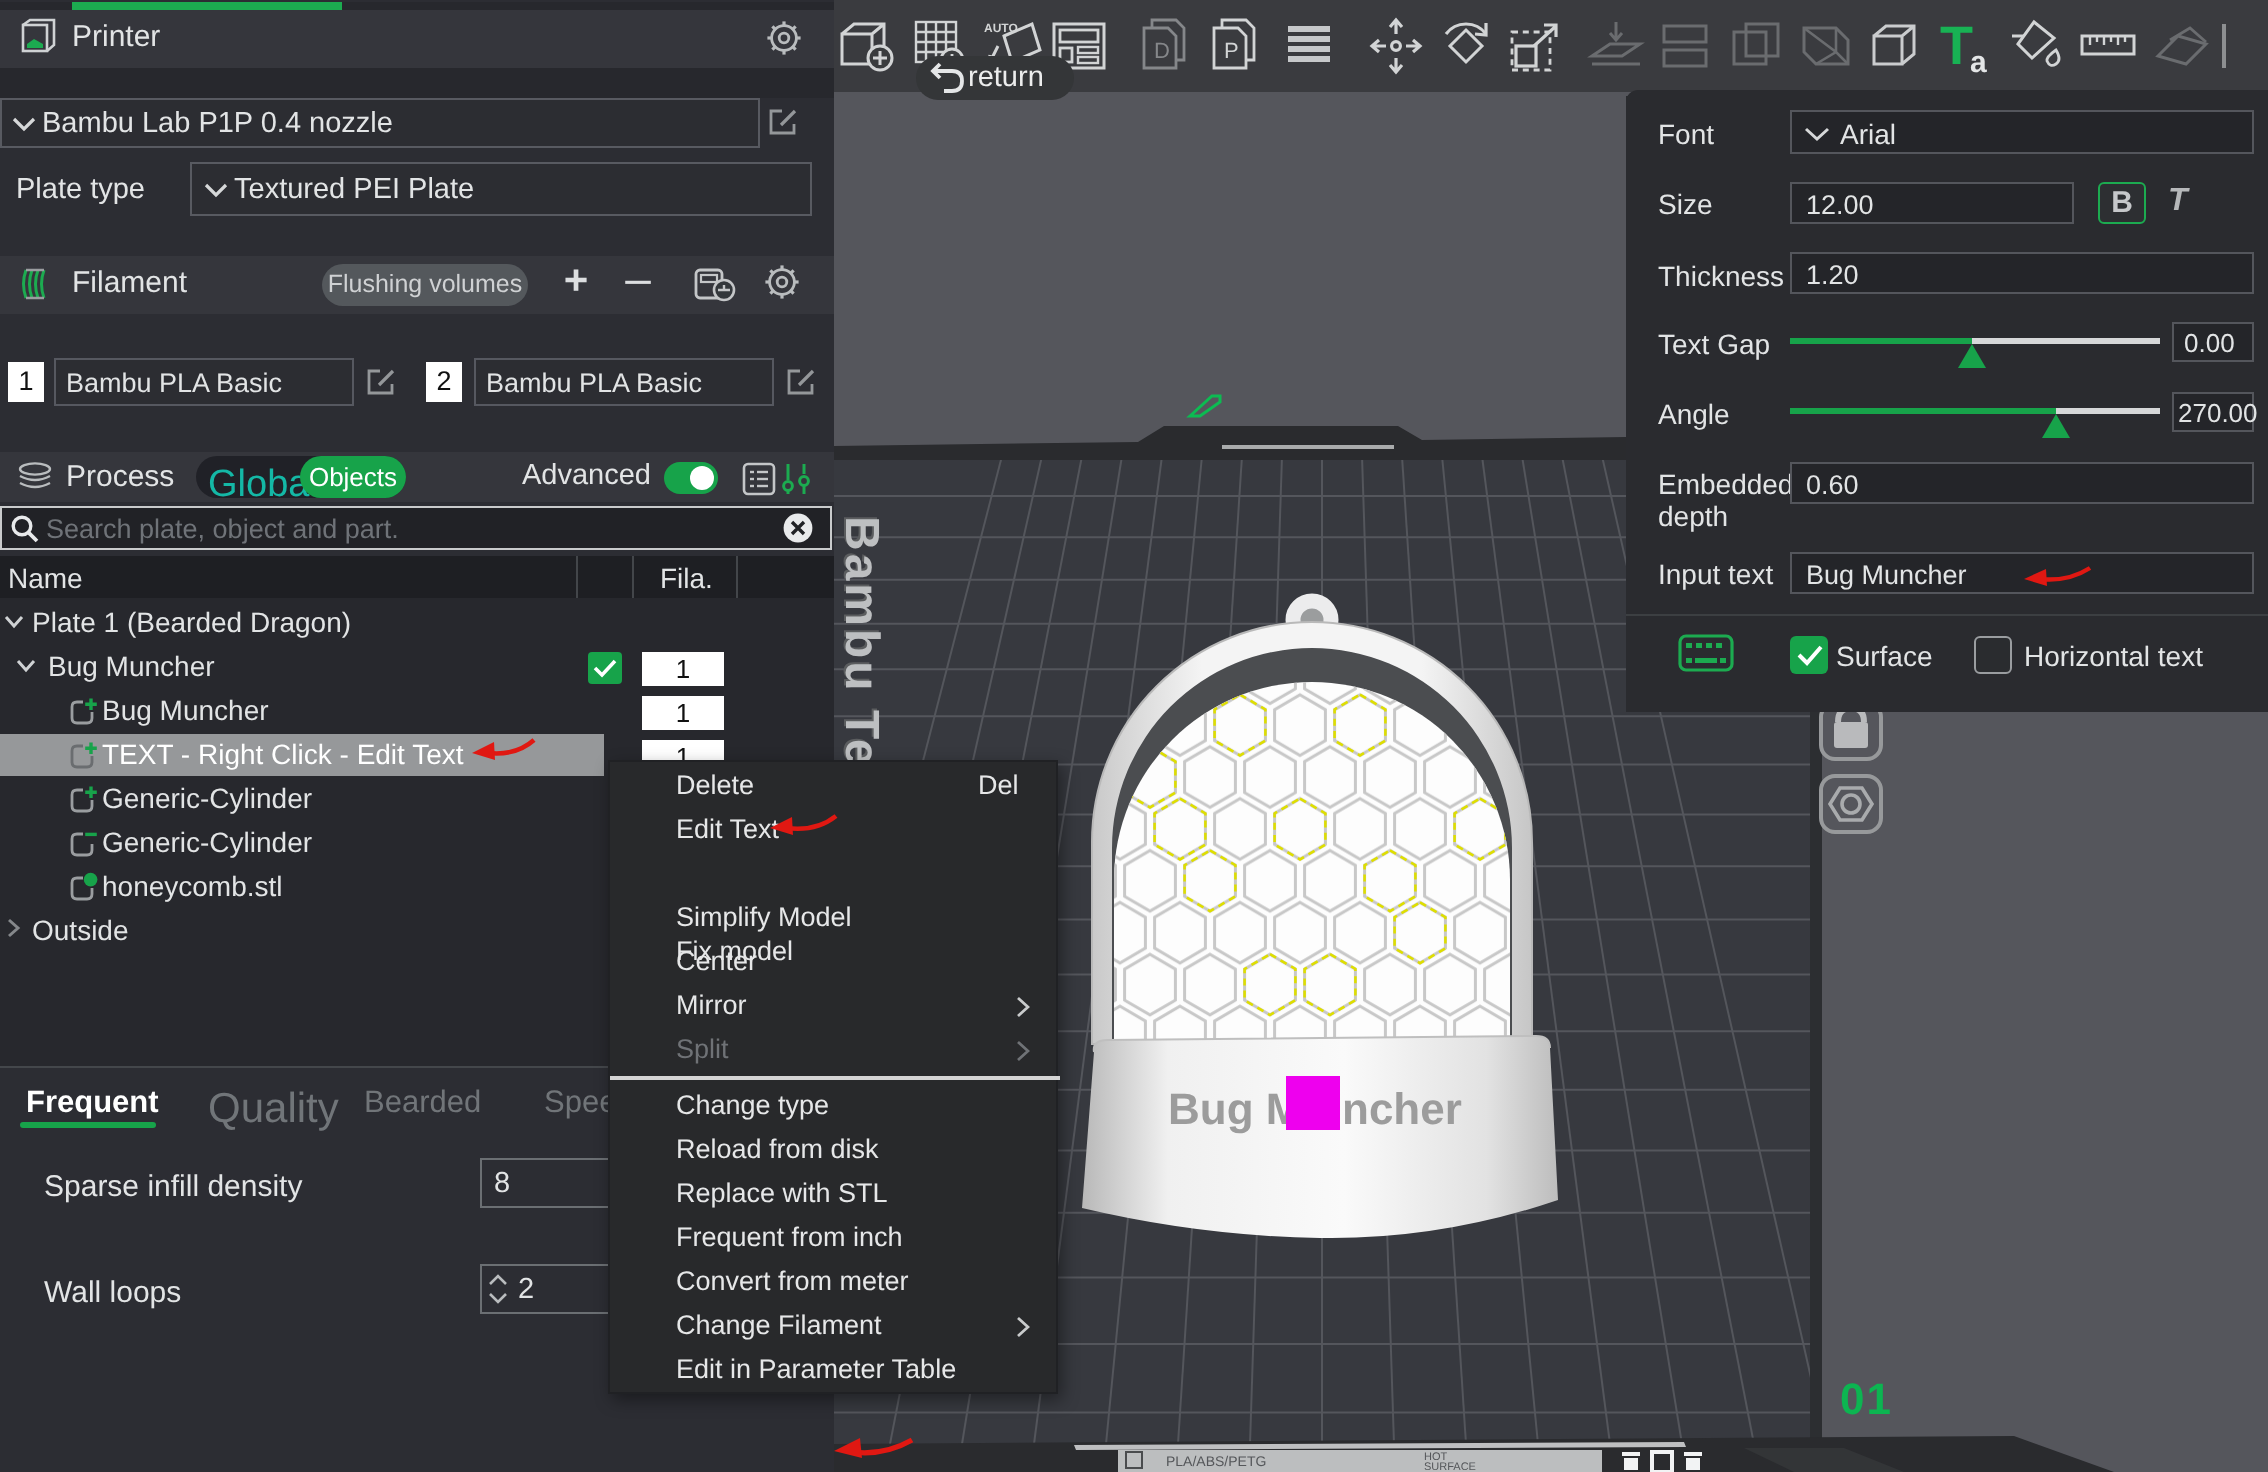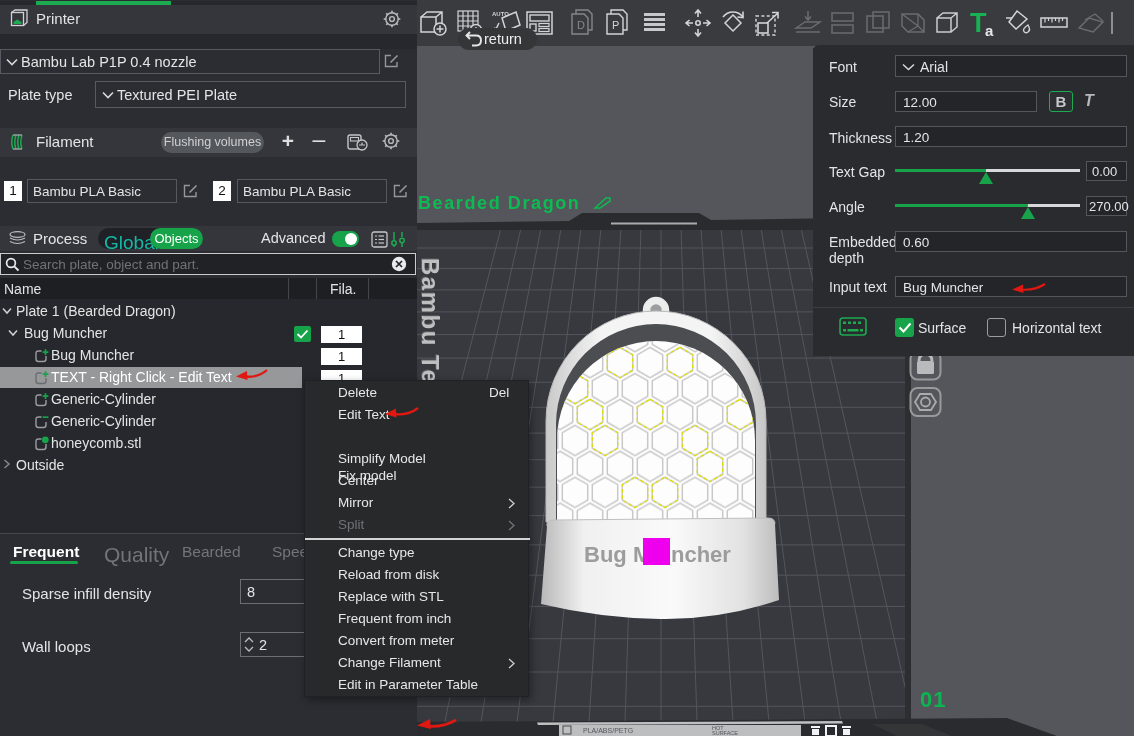--- a/index.html
+++ b/index.html
@@ -301,21 +301,20 @@
     <g fill="#f2f3f4">
       <path d="M394 10 h9 v2 h-9 z M395 13 h7 v6 h-7 z"></path>
       <rect x="409" y="10" width="10" height="10" fill="none" stroke="#f2f3f4" stroke-width="2"></rect>
       <path d="M425 10 h9 v2 h-9 z M426 13 h7 v6 h-7 z"></path>
     </g>
     <path d="M455 8 L505 8 L535 20 L480 20 Z" fill="#333537"></path>
   </svg>
 
   <div class="abs" style="left:27px;top:258px;color:#bdbfc1;font-size:24px;font-weight:bold;letter-spacing:1.5px;transform:rotate(90deg);transform-origin:0 0;white-space:nowrap;text-shadow:-1px 1px 0 #5b5d5f;">Bambu Textured PEI</div>
 
-  <div class="abs" style="left:1px;top:193px;color:#0cbb52;font-size:18px;font-weight:bold;letter-spacing:1.6px;">Bearded Dragon</div>
   <svg class="abs" style="left:176px;top:196px;" width="20" height="14" viewBox="0 0 20 14">
     <path d="M2 12 L13 2 L17 2 L17 5 L7 12 Z M2 12 L5 12" fill="none" stroke="#0cbb52" stroke-width="1.5"></path>
   </svg>
 
   <svg class="abs" style="left:123px;top:288px;" width="250" height="340" viewBox="0 0 250 340">
     <defs>
       <pattern id="hex" width="30" height="51.9" patternUnits="userSpaceOnUse" patternTransform="translate(5 6)">
         <g fill="none" stroke="#c8c8c8" stroke-width="1.5">
           <path d="M15 1.5 L27.7 8.9 L27.7 24.4 L15 31.8 L2.3 24.4 L2.3 8.9 Z"></path>
           <path d="M30 27.5 L42.7 34.9 L42.7 50.4 L30 57.8 L17.3 50.4 L17.3 34.9 Z"></path>

